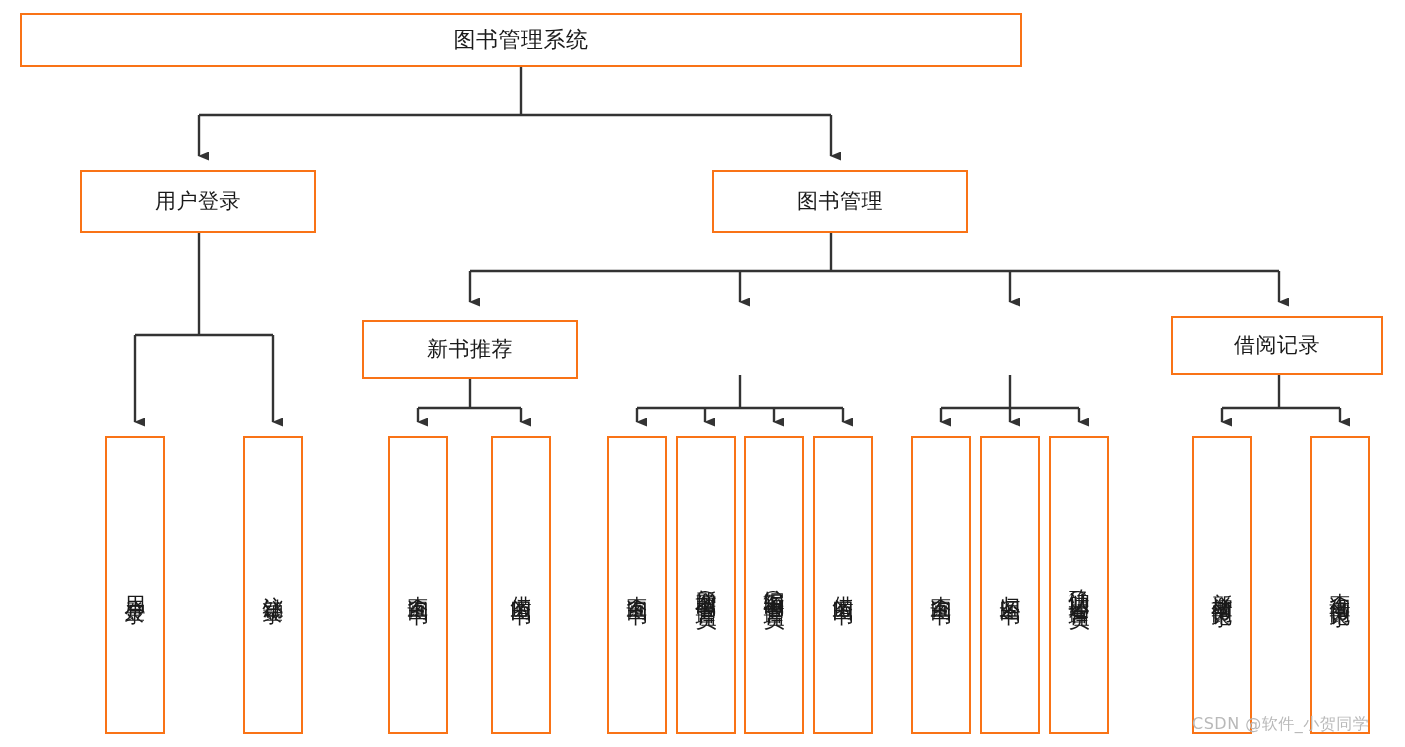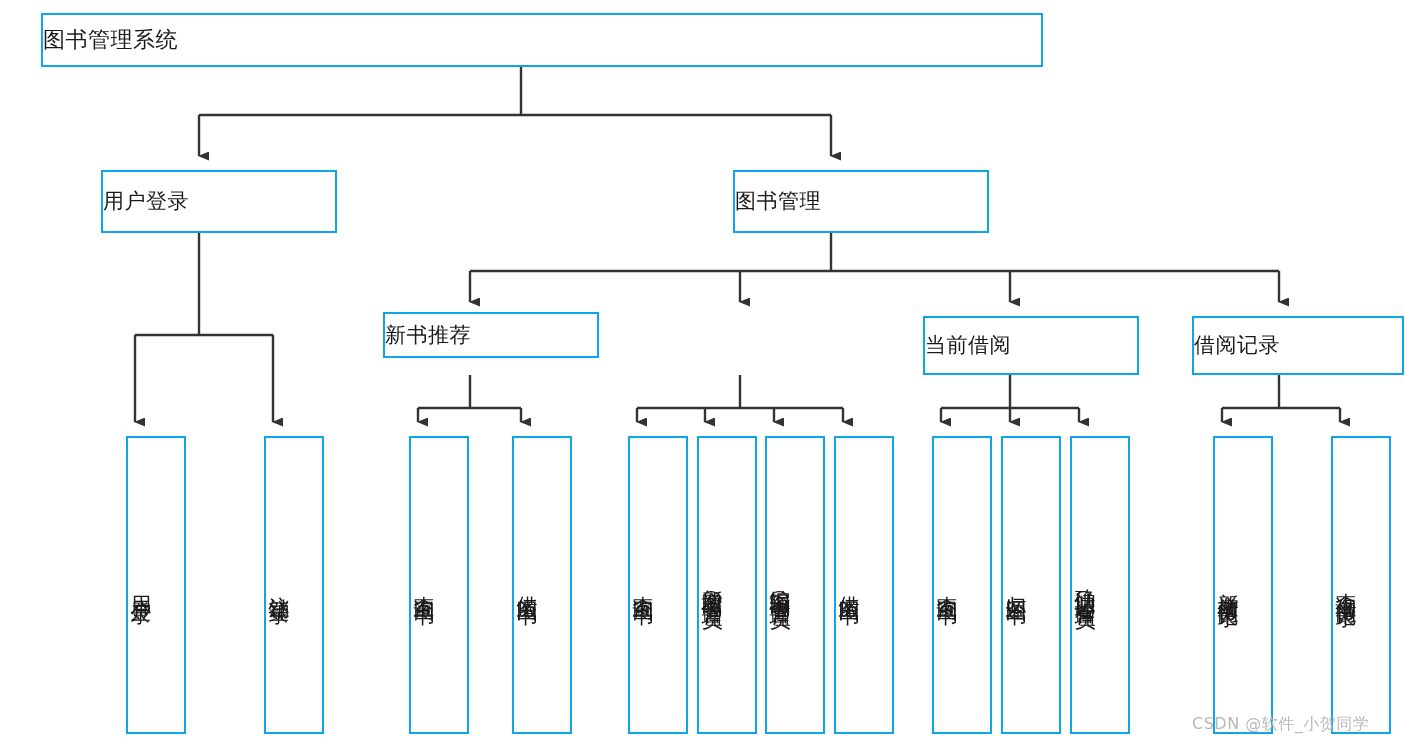--- a/index.html
+++ b/index.html
@@ -23,26 +23,25 @@
     left: 0;
     top: 0;
     width: 1405px;
     height: 747px;
     pointer-events: none;
   }
   .node {
     position: absolute;
     box-sizing: border-box;
     background: #ffffff;
-    border: 2px solid #0ea5e9;
+    border: 2px solid #f97316;
     display: flex;
     align-items: center;
-    justify-content: flex-start;
+    justify-content: center;
     z-index: 2;
-    margin-left: 21px;
   }
   .node-label {
     color: #1a1a1a;
     font-size: 21px;
     line-height: 1.24;
     letter-spacing: 0.5px;
     text-align: center;
     white-space: nowrap;
   }
   .node.vertical .node-label {
@@ -126,25 +125,22 @@
     <span class="node-label">图书管理系统</span>
   </div>
 
   <div class="node" style="left:80px; top:170px; width:236px; height:63px;">
     <span class="node-label">用户登录</span>
   </div>
   <div class="node" style="left:712px; top:170px; width:256px; height:63px;">
     <span class="node-label">图书管理</span>
   </div>
 
-  <div class="node" style="left:362px; top:312px; width:216px; height:46px;">
+  <div class="node" style="left:362px; top:320px; width:216px; height:59px;">
     <span class="node-label">新书推荐</span>
-  </div>
-  <div class="node" style="left:902px; top:316px; width:216px; height:59px;">
-    <span class="node-label">当前借阅</span>
   </div>
   <div class="node" style="left:1171px; top:316px; width:212px; height:59px;">
     <span class="node-label">借阅记录</span>
   </div>
 
   <div class="node vertical" style="left:105px; top:436px; width:60px; height:298px;">
     <span class="node-label">用户登录</span>
   </div>
   <div class="node vertical" style="left:243px; top:436px; width:60px; height:298px;">
     <span class="node-label">注销登录</span>

